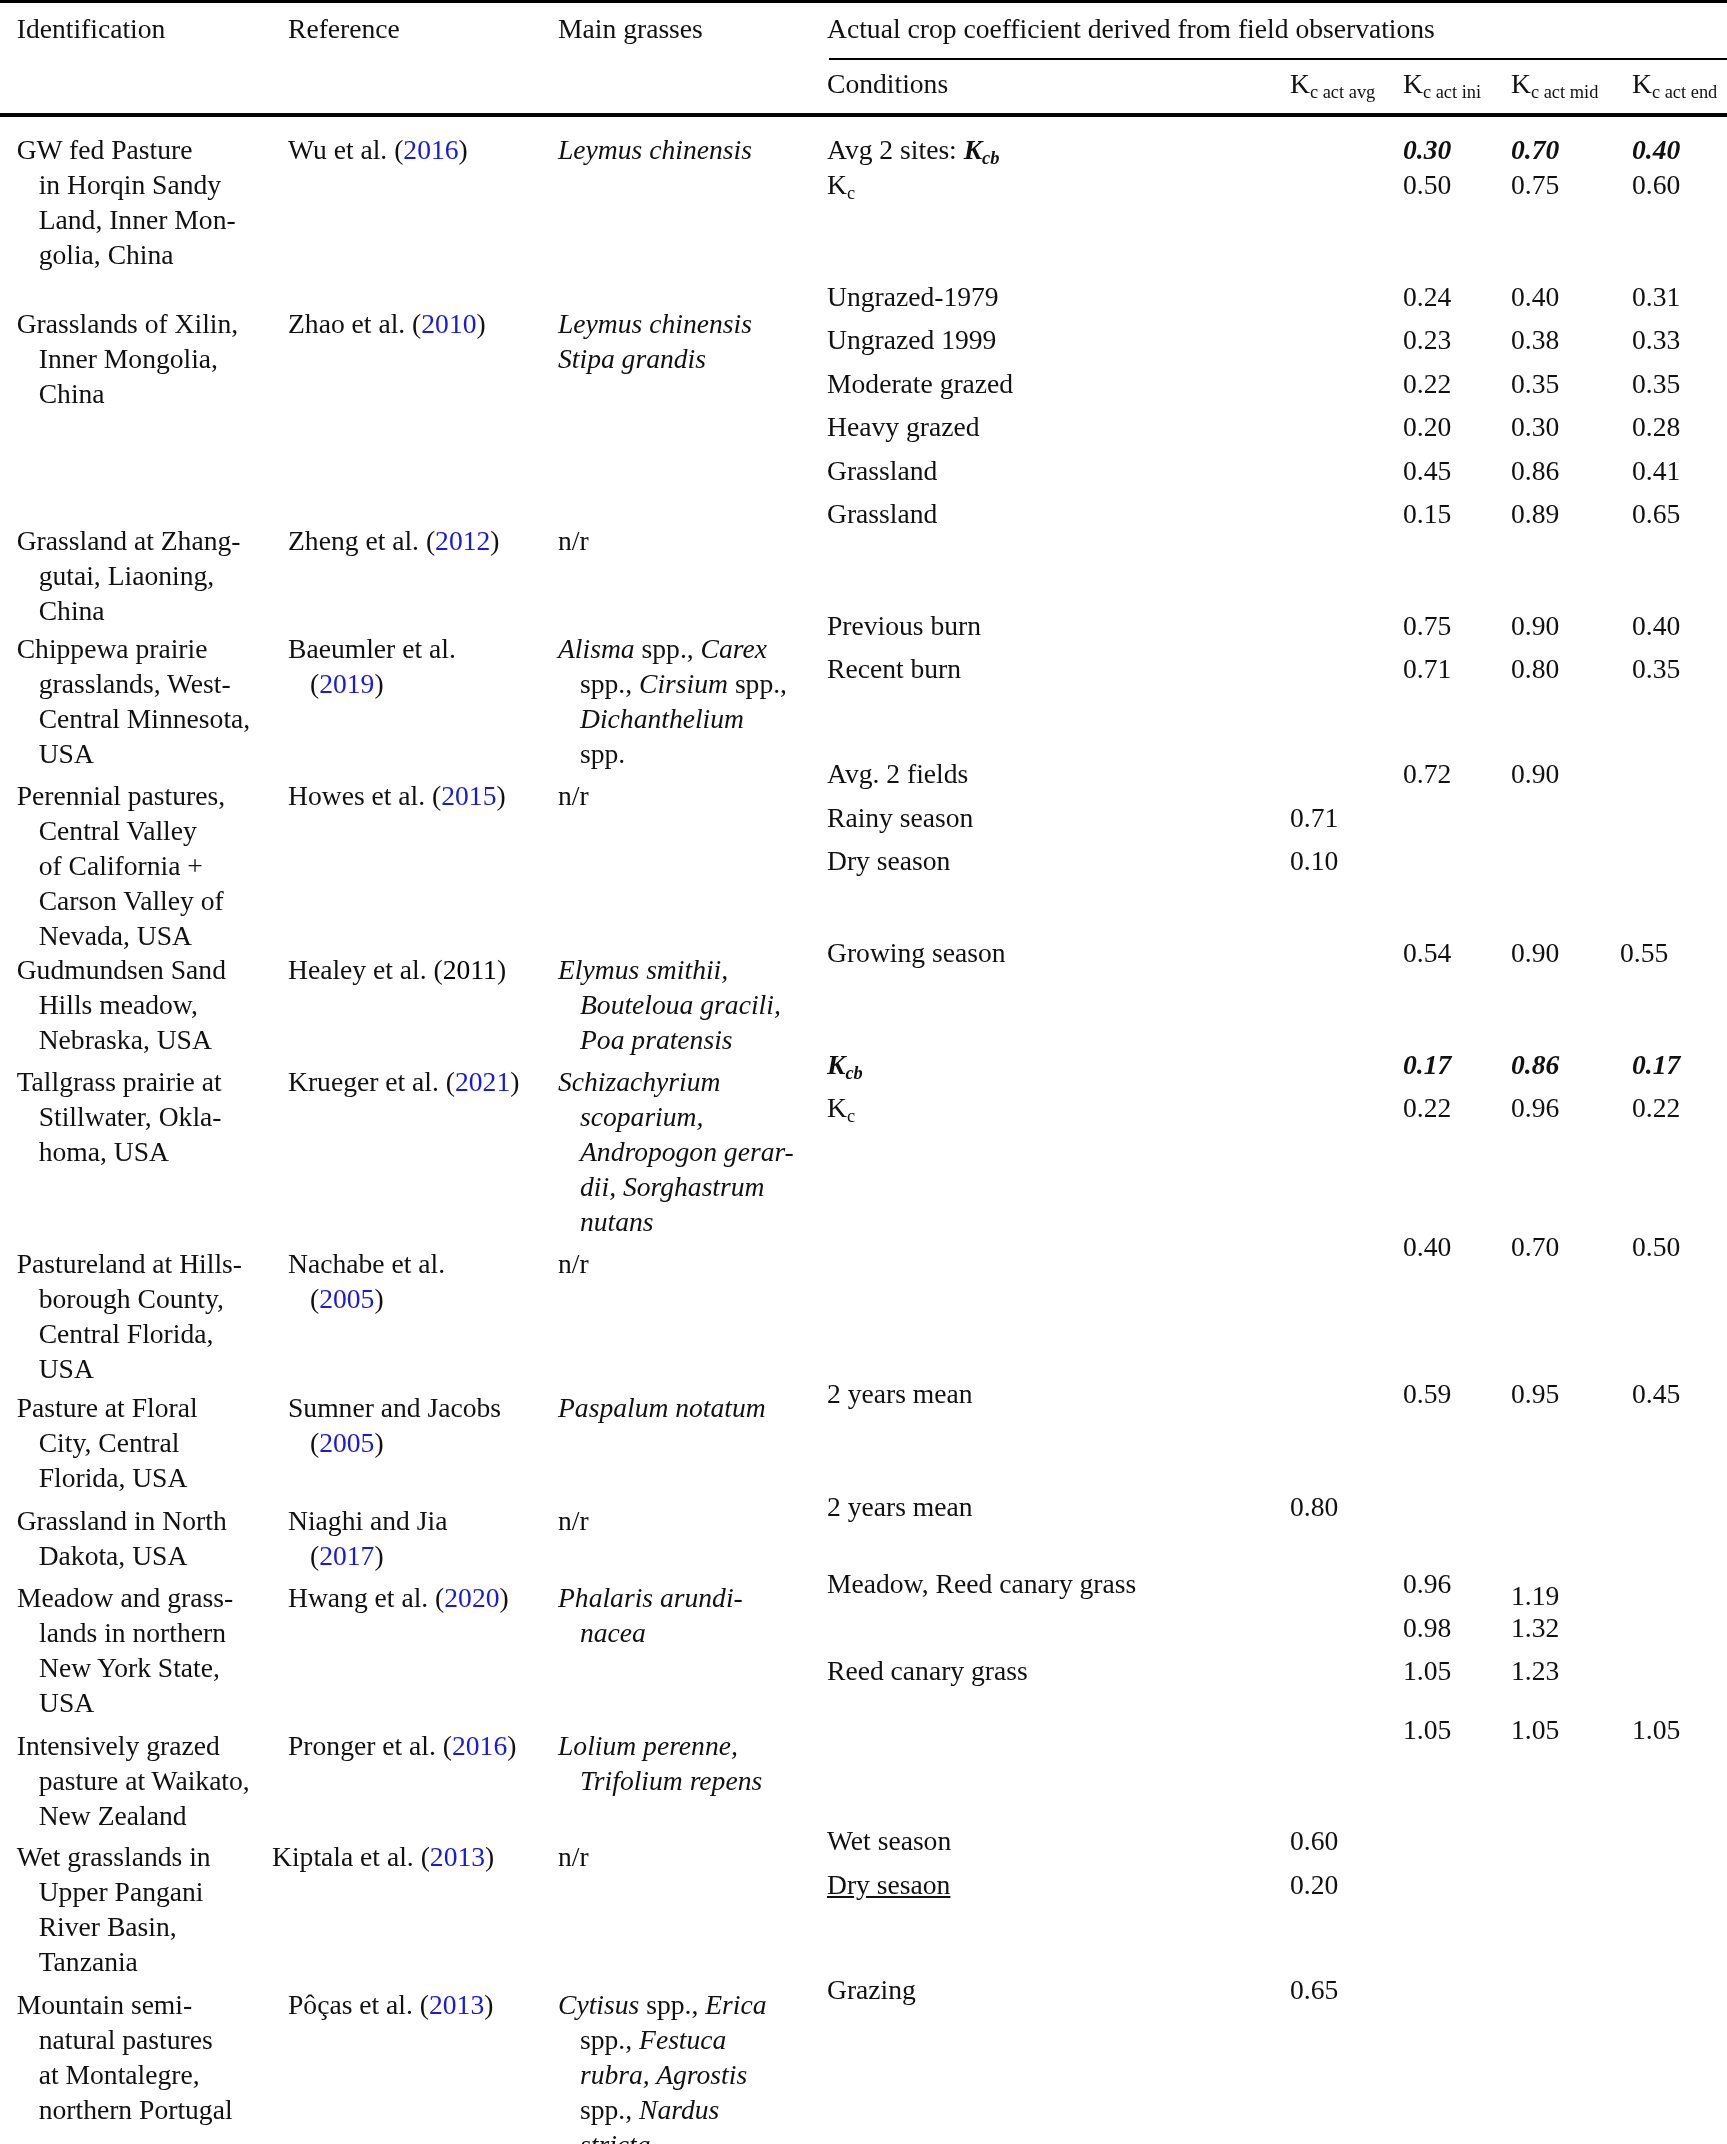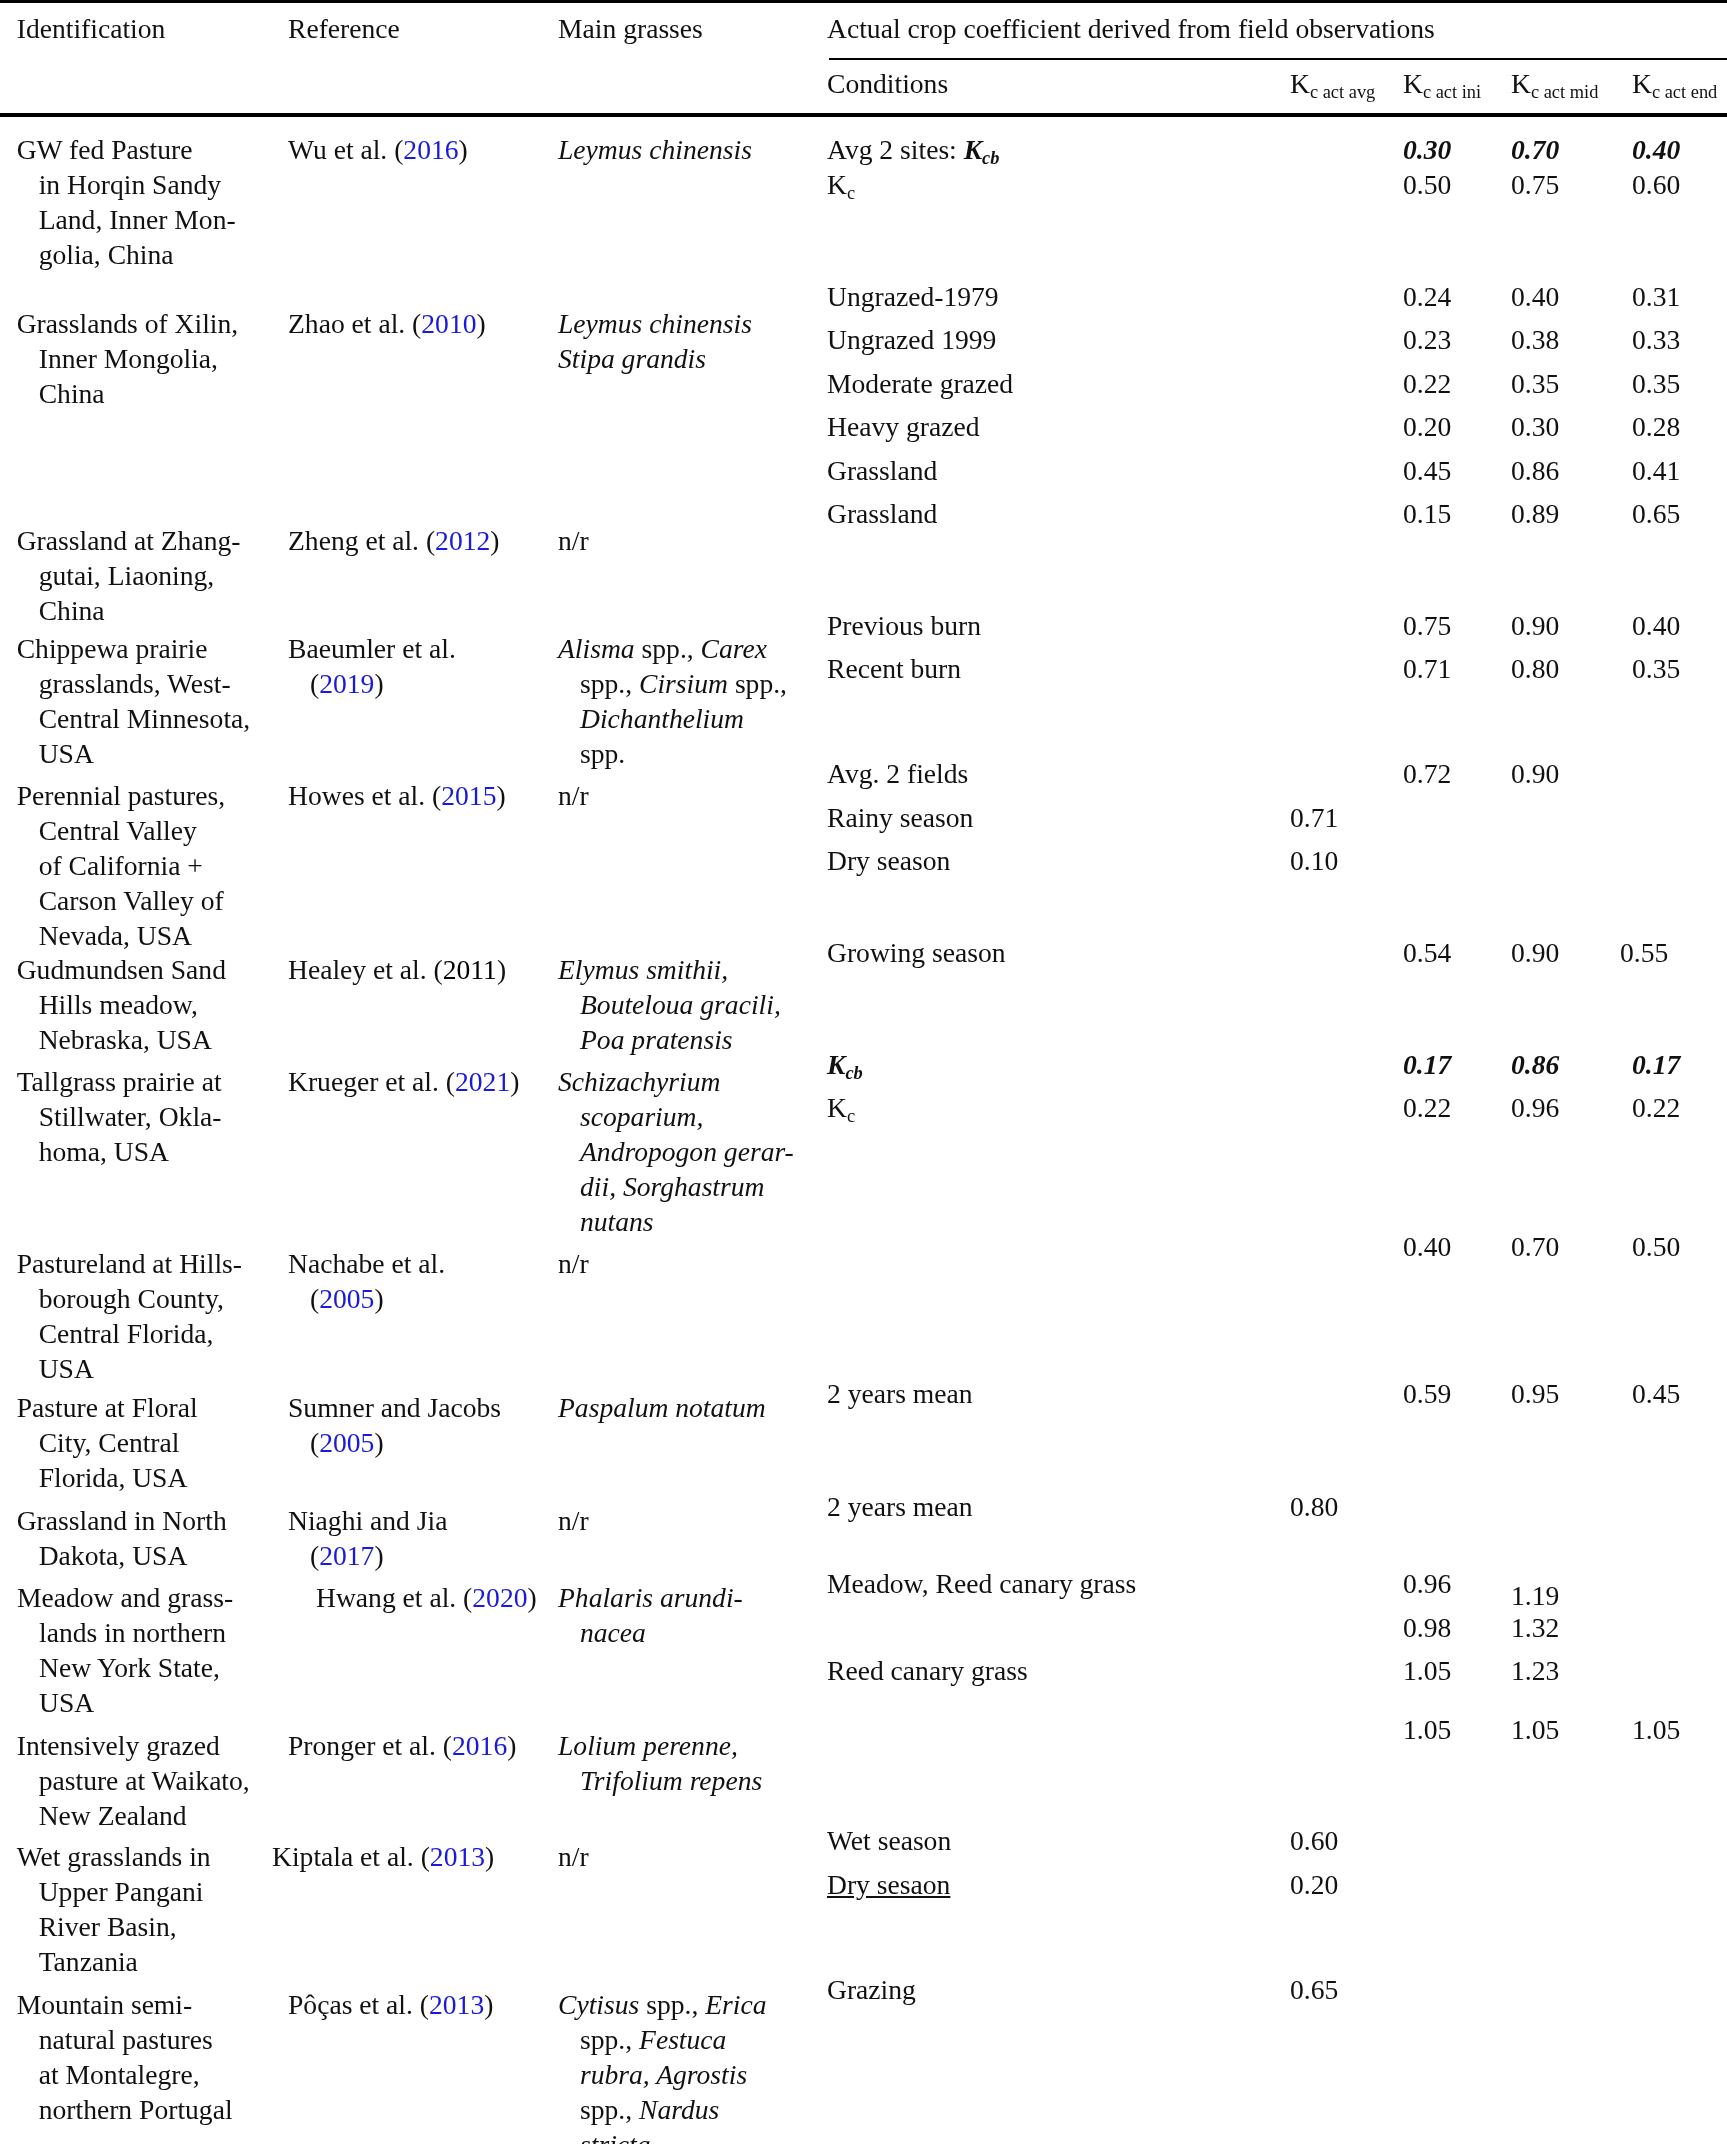--- a/index.html
+++ b/index.html
@@ -240,21 +240,21 @@
       <span class="line"><span>n/r</span></span>
     </div>
     <div class="cell" style="left: 827px; top: 1489px;"><span>2 years mean</span></div>
     <div class="num" style="left: 1290px; top: 1489px;">0.80</div>
     <div class="cell" style="left: 17px; top: 1580px;">
       <span class="line">Meadow and grass-</span>
       <span class="line indent">lands in northern</span>
       <span class="line indent">New York State,</span>
       <span class="line indent">USA</span>
     </div>
-    <div class="cell" style="left: 288px; top: 1580px; margin-left: 28px;">
+    <div class="cell" style="left: 288px; top: 1580px;">
       <span class="line"><span>Hwang et al. (</span><a class="link" style="color: rgb(26, 26, 219);">2020</a><span>)</span></span>
     </div>
     <div class="cell" style="left: 558px; top: 1580px;">
       <span class="line"><span class="it">Phalaris arundi-</span></span>
       <span class="line indent"><span class="it">nacea</span></span>
     </div>
     <div class="cell" style="left: 827px; top: 1566px;"><span>Meadow, Reed canary grass</span></div>
     <div class="num" style="left: 1403px; top: 1566px;">0.96</div>
     <div class="num" style="left: 1511px; top: 1566px; margin-top: 12px;">1.19</div>
     <div class="cell" style="left: 827px; top: 1610px;"><span></span></div>

